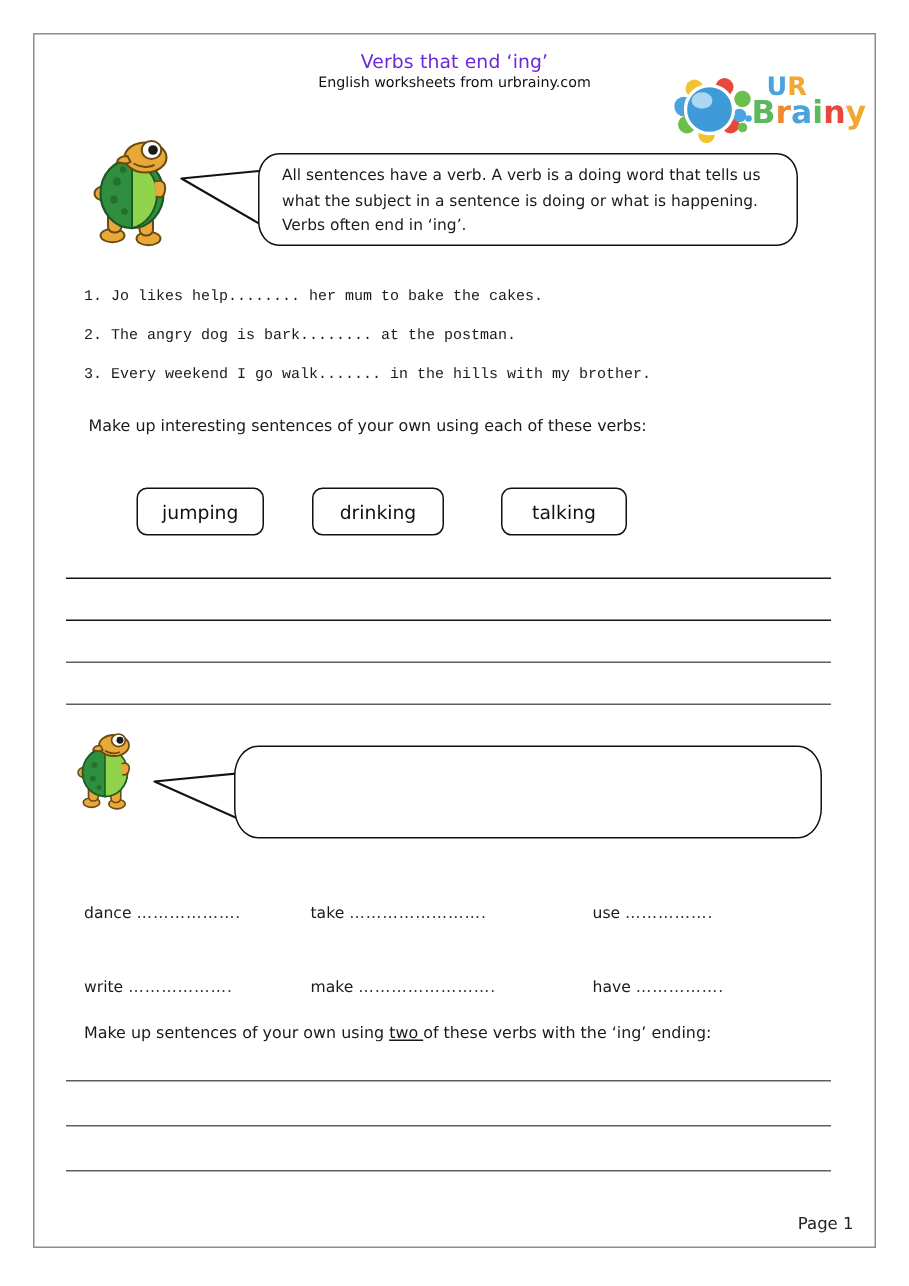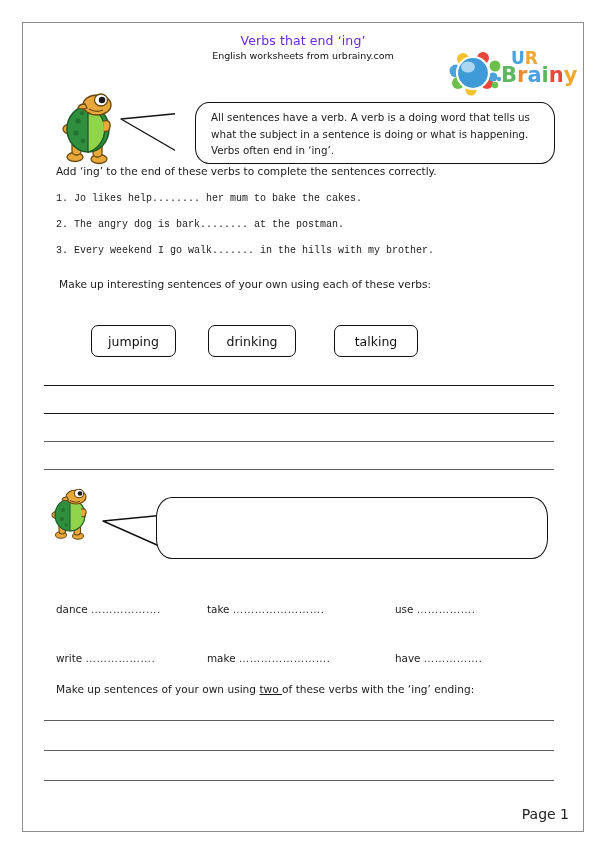--- a/index.html
+++ b/index.html
@@ -79,21 +79,21 @@
   
   .hw {
     font-family: "DejaVu Sans", "Liberation Sans", sans-serif;
     color: #1a1a1a;
     font-size: 10.5px;
   }
 
   
   .bubble1 {
     position: absolute;
-    left: 172px;
+    left: 149px;
     top: 79px;
     width: 292px;
     height: 62px;
   }
   .bubble1-body {
     position: absolute;
     left: 0; top: 0;
     width: 360px; height: 62px;
     border: 1.4px solid #111;
     border-radius: 14px / 16px;
@@ -190,21 +190,21 @@
     white-space: nowrap;
   }
   .dots { color: #3a3a3a; letter-spacing: 0.6px; }
 
   
   .pagenum {
     position: absolute;
     right: 14px;
     bottom: 9px;
     font-family: "DejaVu Sans", "Liberation Sans", sans-serif;
-    font-size: 14px;
+    font-size: 11px;
     color: #222;
   }
   u { text-underline-offset: 1px; }
 </style>
 </head>
 <body>
 
 <div class="page-frame">
 
   <div class="header">
@@ -259,21 +259,20 @@
   </svg>
   <div class="bubble1">
     <div class="bubble1-body"></div>
     <div class="bubble1-text hw">
       <div>All sentences have a verb. A verb is a doing word that tells us</div>
       <div>what the subject in a sentence is doing or what is happening.</div>
       <div>Verbs often end in ‘ing’.</div>
     </div>
   </div>
 
-  <div class="instr hw" style="left:33px; top:142px;">Add ‘ing’ to the end of these verbs to complete the sentences correctly.</div>
   <div class="sentence hw" style="left:33px; top:170px;">1. Jo likes help........   her mum to bake the cakes.</div>
   <div class="sentence hw" style="left:33px; top:196px;">2. The angry dog is bark........   at the postman.</div>
   <div class="sentence hw" style="left:33px; top:222px;">3. Every weekend I go walk.......   in the hills with my brother.</div>
 
   <div class="instr hw" style="left:36px; top:255px;">Make up interesting sentences of your own using each of these verbs:</div>
 
   <div class="wordbox hw" style="left:68px; top:302px; width:85px;">jumping</div>
   <div class="wordbox hw" style="left:185px; top:302px; width:88px;">drinking</div>
   <div class="wordbox hw" style="left:311px; top:302px; width:84px;">talking</div>
 

